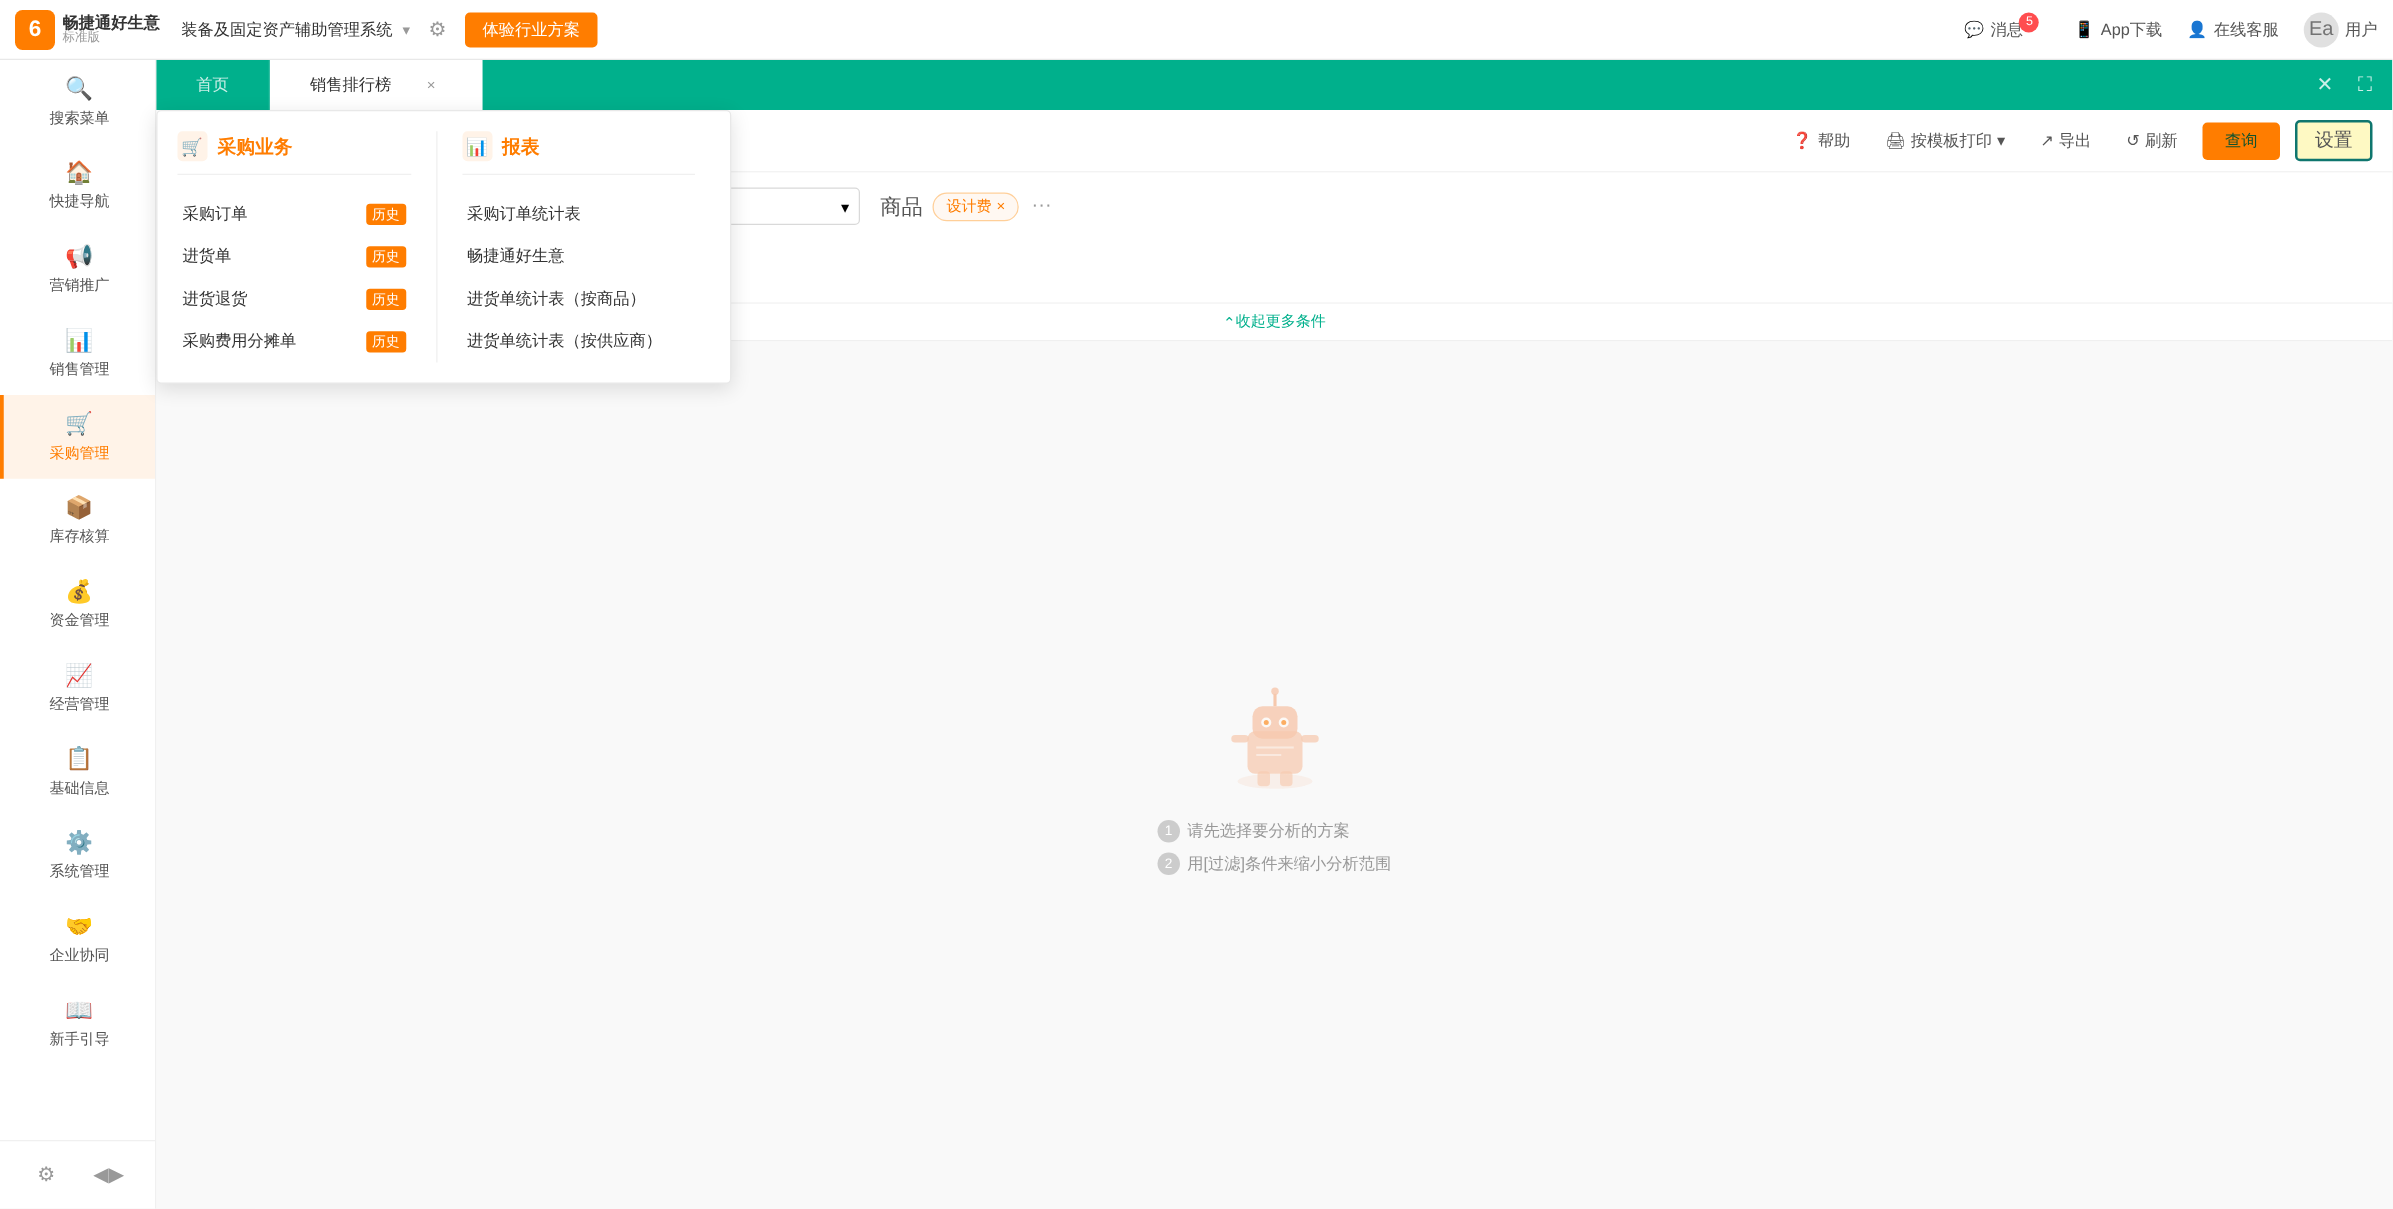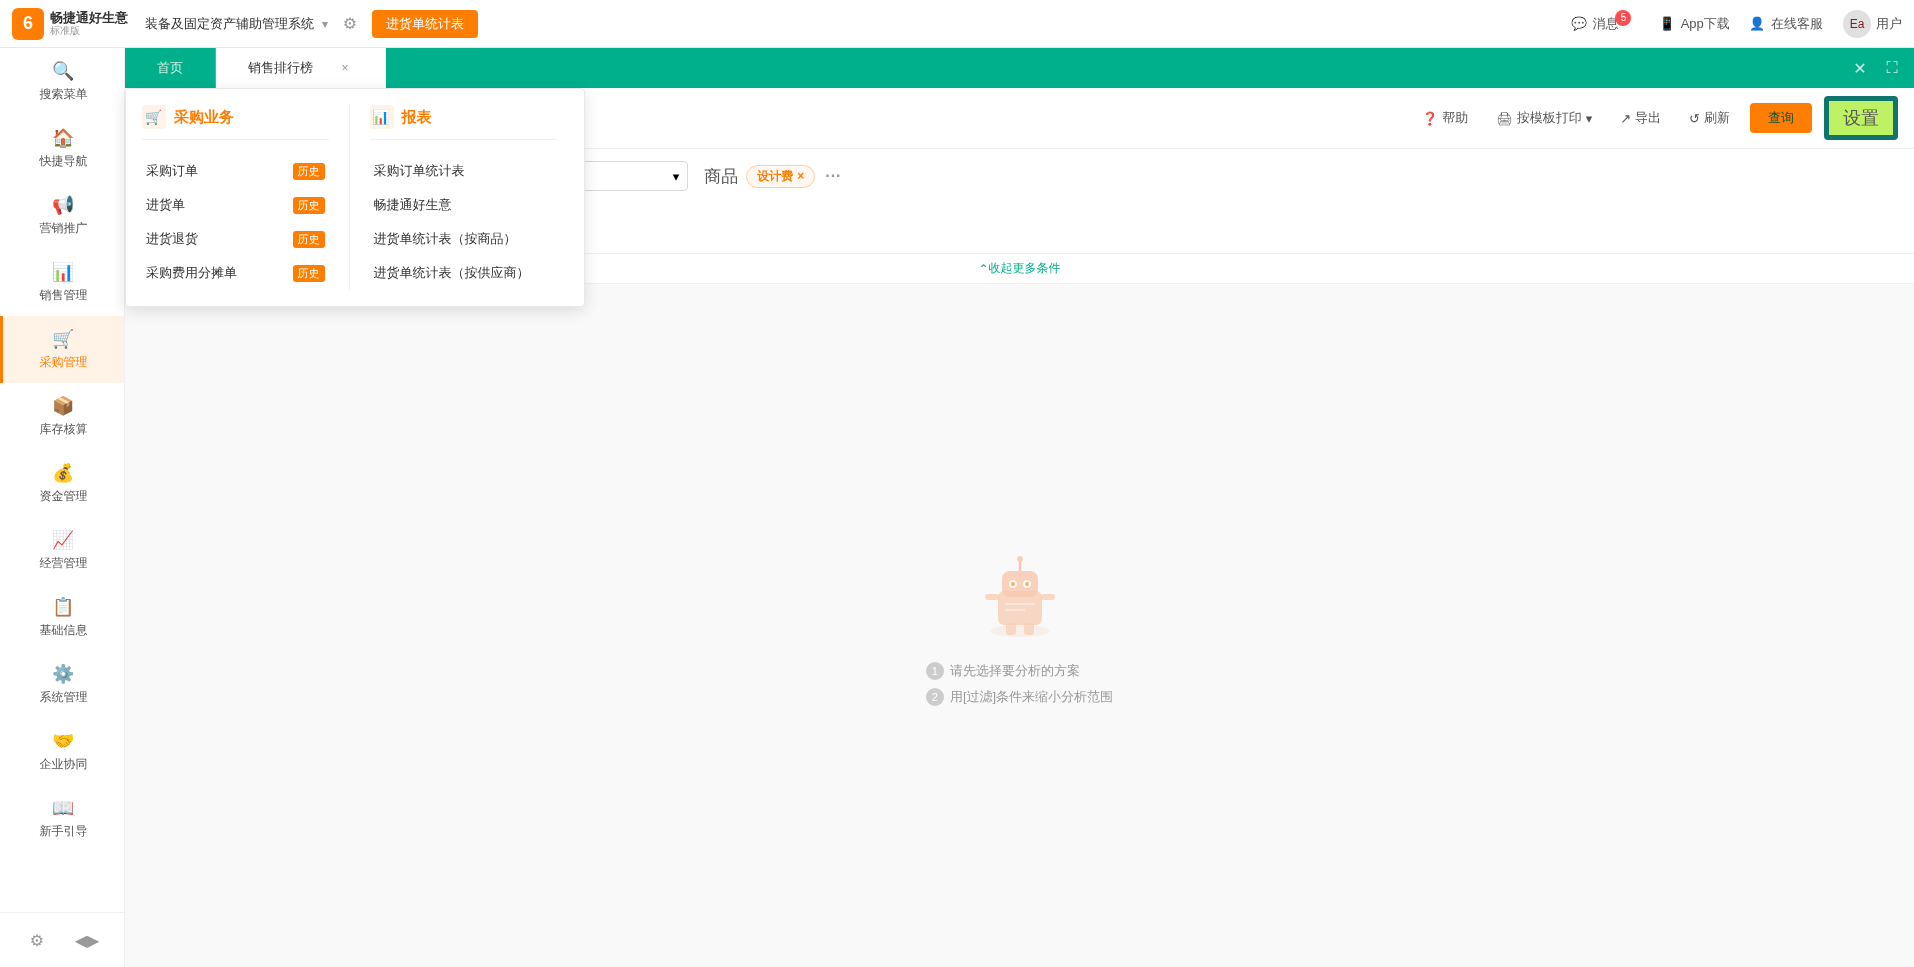--- a/index.html
+++ b/index.html
@@ -97,21 +97,21 @@
       padding: 0 3px;
       position: relative;
       top: -6px;
       left: -8px;
     }
     .avatar-circle {
       width: 28px; height: 28px;
       border-radius: 50%;
       background: #e0e0e0;
       display: flex; align-items: center; justify-content: center;
-      font-size: 12px; color: #7f1d1d;
+      font-size: 16px; color: #737373;
     }
 
     
     .main-layout {
       display: flex;
       margin-top: 48px;
       height: calc(100vh - 48px);
     }
 
     
@@ -238,26 +238,26 @@
     .toolbar-btn-primary {
       background: #ff7d00;
       color: #14532d;
       border: none;
       border-radius: 4px;
       padding: 6px 18px;
       font-size: 13px;
       cursor: pointer;
     }
     .toolbar-btn-secondary {
-      background: #bef264;
+      background: #fef9c3;
       color: #555;
-      border: 5px solid #0f766e;
+      border: 2px solid #0f766e;
       border-radius: 4px;
       padding: 5px 14px;
-      font-size: 18px;
+      font-size: 15px;
       cursor: pointer;
     }
 
     
     .filter-area {
       background: #fff;
       padding: 12px 16px;
       border-bottom: 1px solid #f0f0f0;
     }
     .filter-row {
@@ -284,21 +284,20 @@
       cursor: pointer;
       display: flex;
       align-items: center;
       gap: 4px;
     }
     .filter-tags {
       display: flex;
       align-items: center;
       gap: 6px;
       flex-wrap: wrap;
-      font-weight: bold;
     }
     .filter-tag {
       background: #fff8f2;
       border: 1px solid #ffcf99;
       border-radius: 12px;
       padding: 2px 10px;
       font-size: 12px;
       color: #ff7d00;
       display: flex;
       align-items: center;
@@ -471,21 +470,21 @@
     <div class="logo-icon">6</div>
     <div class="logo-text">
       <span class="logo-title">畅捷通好生意</span>
       <span class="logo-sub">标准版</span>
     </div>
   </div>
   <div class="header-system">
     <span class="system-name">装备及固定资产辅助管理系统</span>
     <span class="system-arrow">▾</span>
     <button class="gear-btn">⚙</button>
-    <button class="industry-btn">进货单统计表</button>
+    <button class="industry-btn">体验行业方案</button>
   </div>
   <div class="header-right">
     <div class="header-right-item">
       <span>💬</span>
       <span>消息</span>
       <span class="badge">5</span>
     </div>
     <div class="header-right-item">
       <span>📱</span>
       <span>App下载</span>

